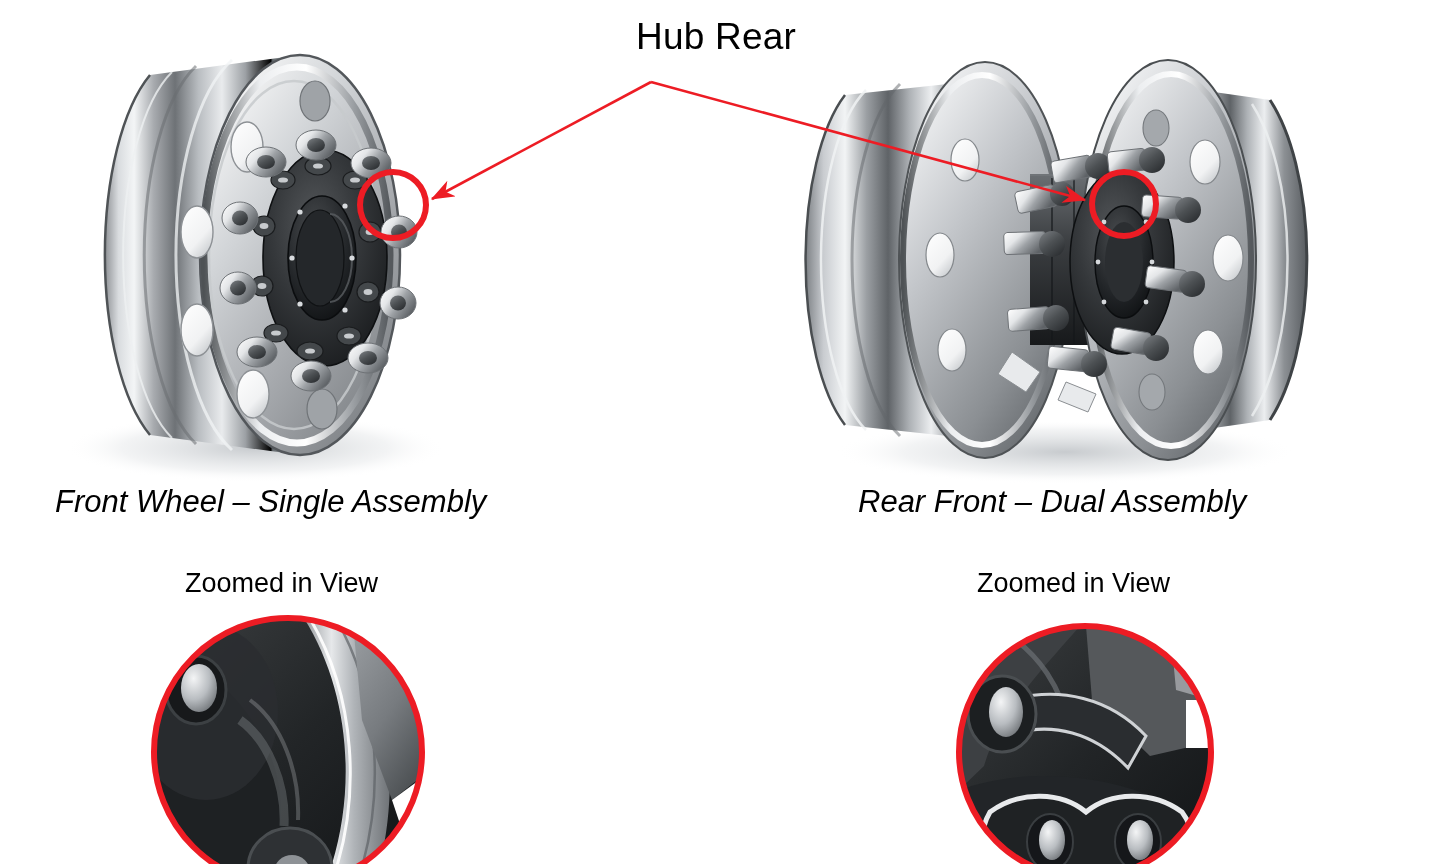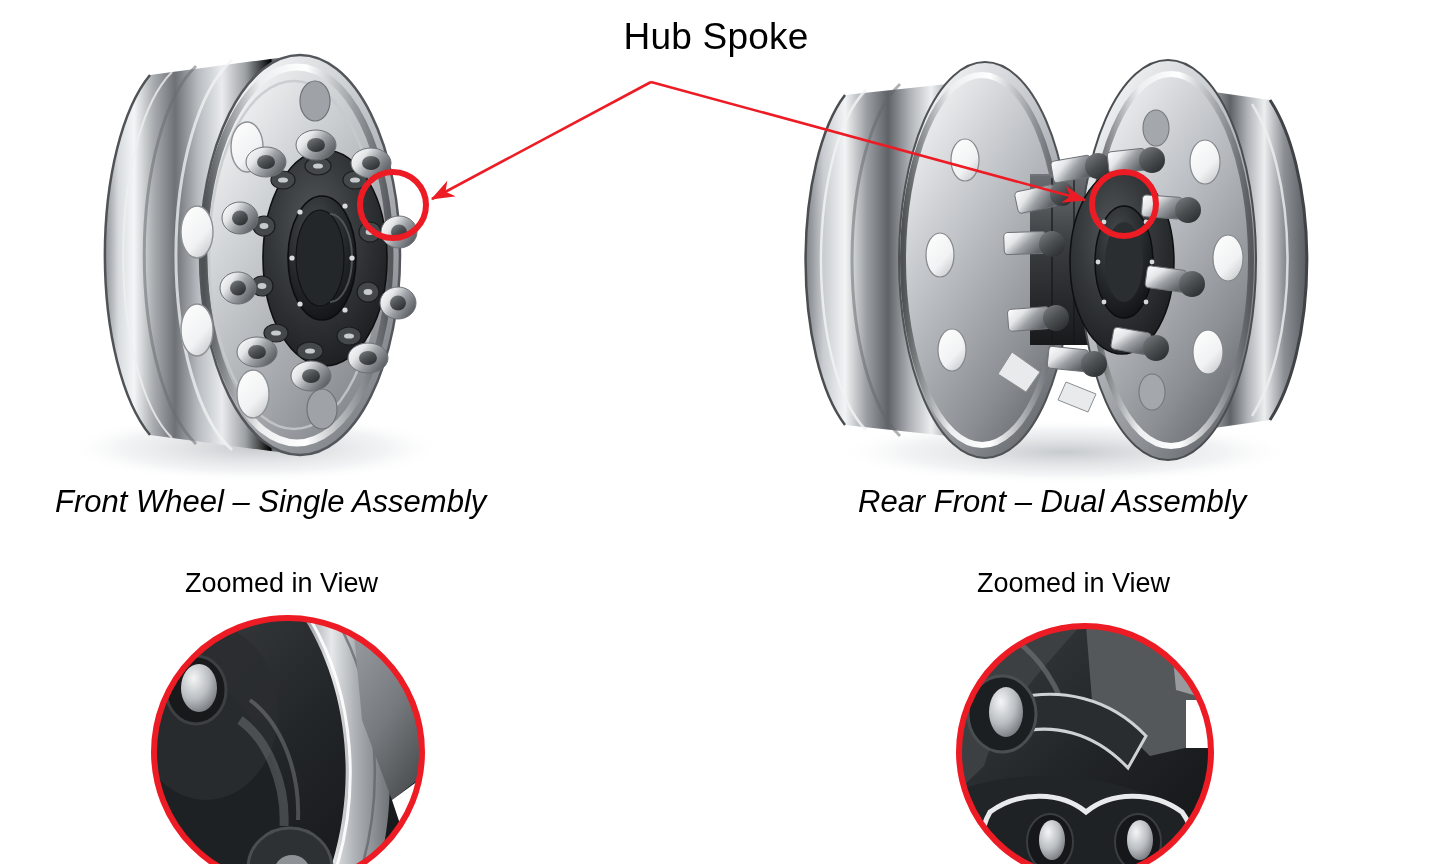--- a/index.html
+++ b/index.html
@@ -418,19 +418,19 @@
       <ellipse cx="1140" cy="840" rx="13" ry="20" fill="url(#boreG)"></ellipse>
 
       <path d="M1086,876 C1120,866 1150,866 1176,878 L1176,890 L1040,890 Z" fill="#2c2f32"></path>
 
       <ellipse cx="1168" cy="640" rx="16" ry="12" fill="#35383b" stroke="#1a1c1e" stroke-width="1.5"></ellipse>
     </g>
     <circle cx="1085" cy="752" r="126" fill="none" stroke="#ED1C24" stroke-width="6"></circle>
   </g>
 </svg>
 
-<div class="lbl" id="title">Hub Spoke</div>
+<div class="lbl" id="title">Hub Rear</div>
 <div class="lbl" id="cap-front">Front Wheel – Single Assembly</div>
 <div class="lbl" id="cap-rear">Rear Front – Dual Assembly</div>
 <div class="lbl" id="zl-left">Zoomed in View</div>
 <div class="lbl" id="zl-right">Zoomed in View</div>
 
 </div>
 
 </body></html>

